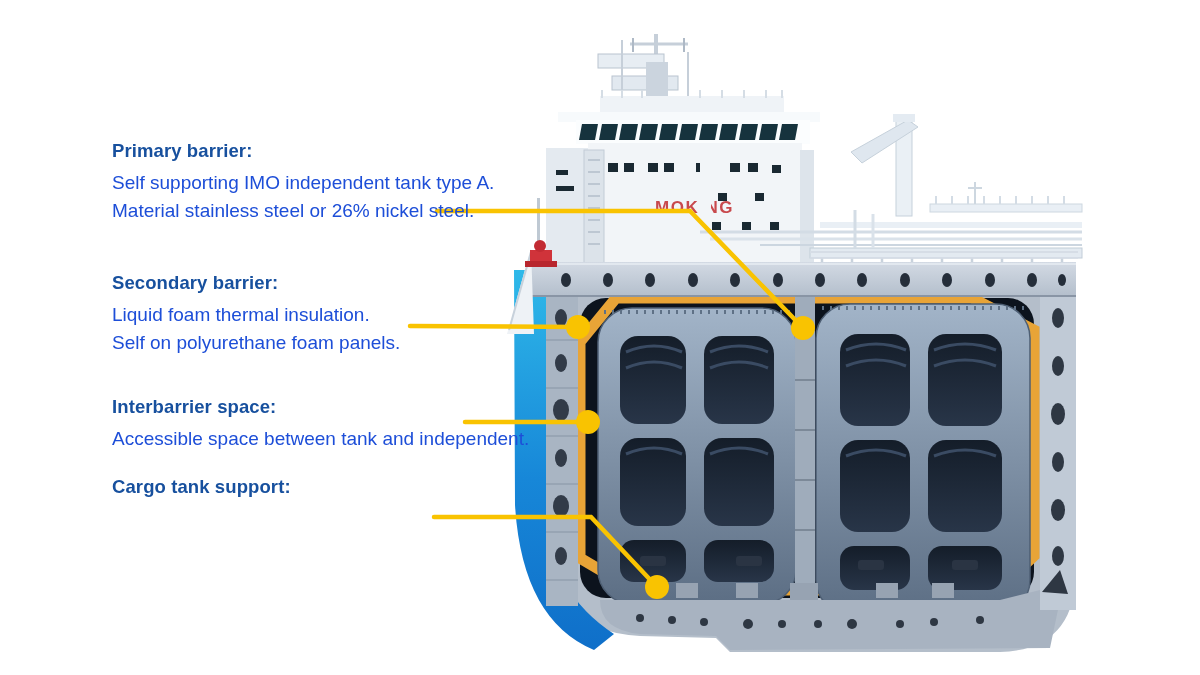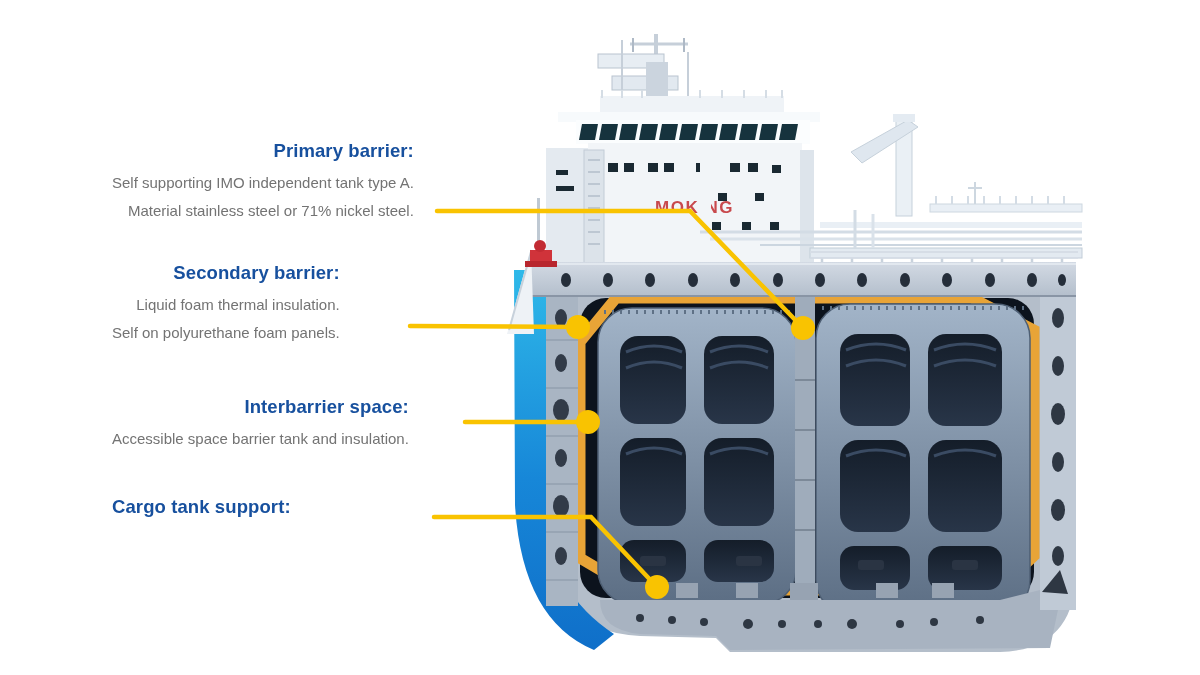--- a/index.html
+++ b/index.html
@@ -1,26 +1,26 @@
 <!DOCTYPE html>
 <html><head>
 <meta charset="utf-8">
 <style>
   html,body{margin:0;padding:0;background:#fff;}
   #stage{
     position:relative;width:1200px;height:675px;background:#ffffff;
     overflow:hidden;font-family:"Liberation Sans", sans-serif;
   }
   #ship-svg{position:absolute;left:0;top:0;}
-  .annotation{position:absolute;left:112px;white-space:nowrap;text-align:right;}
+  .annotation{position:absolute;left:112px;white-space:nowrap;}
   .annotation h3{
     margin:0 0 7px 0;font-size:18.5px;font-weight:bold;color:#17509E;letter-spacing:.1px;
   }
   .annotation p{
-    margin:0;font-size:15px;line-height:28px;color:#737373;font-weight:500;
+    margin:0;font-size:19px;line-height:28px;color:#1d4ed8;font-weight:500;
   }
 </style>
 </head>
 <body>
 
 <div id="stage">
 
   <svg id="ship-svg" width="1200" height="675" viewBox="0 0 1200 675">
     <defs>
       <linearGradient id="gShell" x1="0" y1="0" x2="0" y2="1">
@@ -340,31 +340,31 @@
       <circle cx="803" cy="328" r="12"></circle>
       <circle cx="578" cy="327" r="12"></circle>
       <circle cx="588" cy="422" r="12"></circle>
       <circle cx="657" cy="587" r="12"></circle>
     </g>
   </svg>
 
   <div class="annotation" style="top:140px">
     <h3>Primary barrier:</h3>
     <p>Self supporting IMO independent tank type A.</p>
-    <p>Material stainless steel or 71% nickel steel.</p>
+    <p>Material stainless steel or 26% nickel steel.</p>
   </div>
 
-  <div class="annotation" style="top:262px">
+  <div class="annotation" style="top:272px">
     <h3>Secondary barrier:</h3>
     <p>Liquid foam thermal insulation.</p>
     <p>Self on polyurethane foam panels.</p>
   </div>
 
   <div class="annotation" style="top:396px">
     <h3>Interbarrier space:</h3>
-    <p>Accessible space barrier tank and insulation.</p>
+    <p>Accessible space between tank and independent.</p>
   </div>
 
-  <div class="annotation" style="top:496px">
+  <div class="annotation" style="top:476px">
     <h3>Cargo tank support:</h3>
   </div>
 
 </div>
 
 </body></html>

